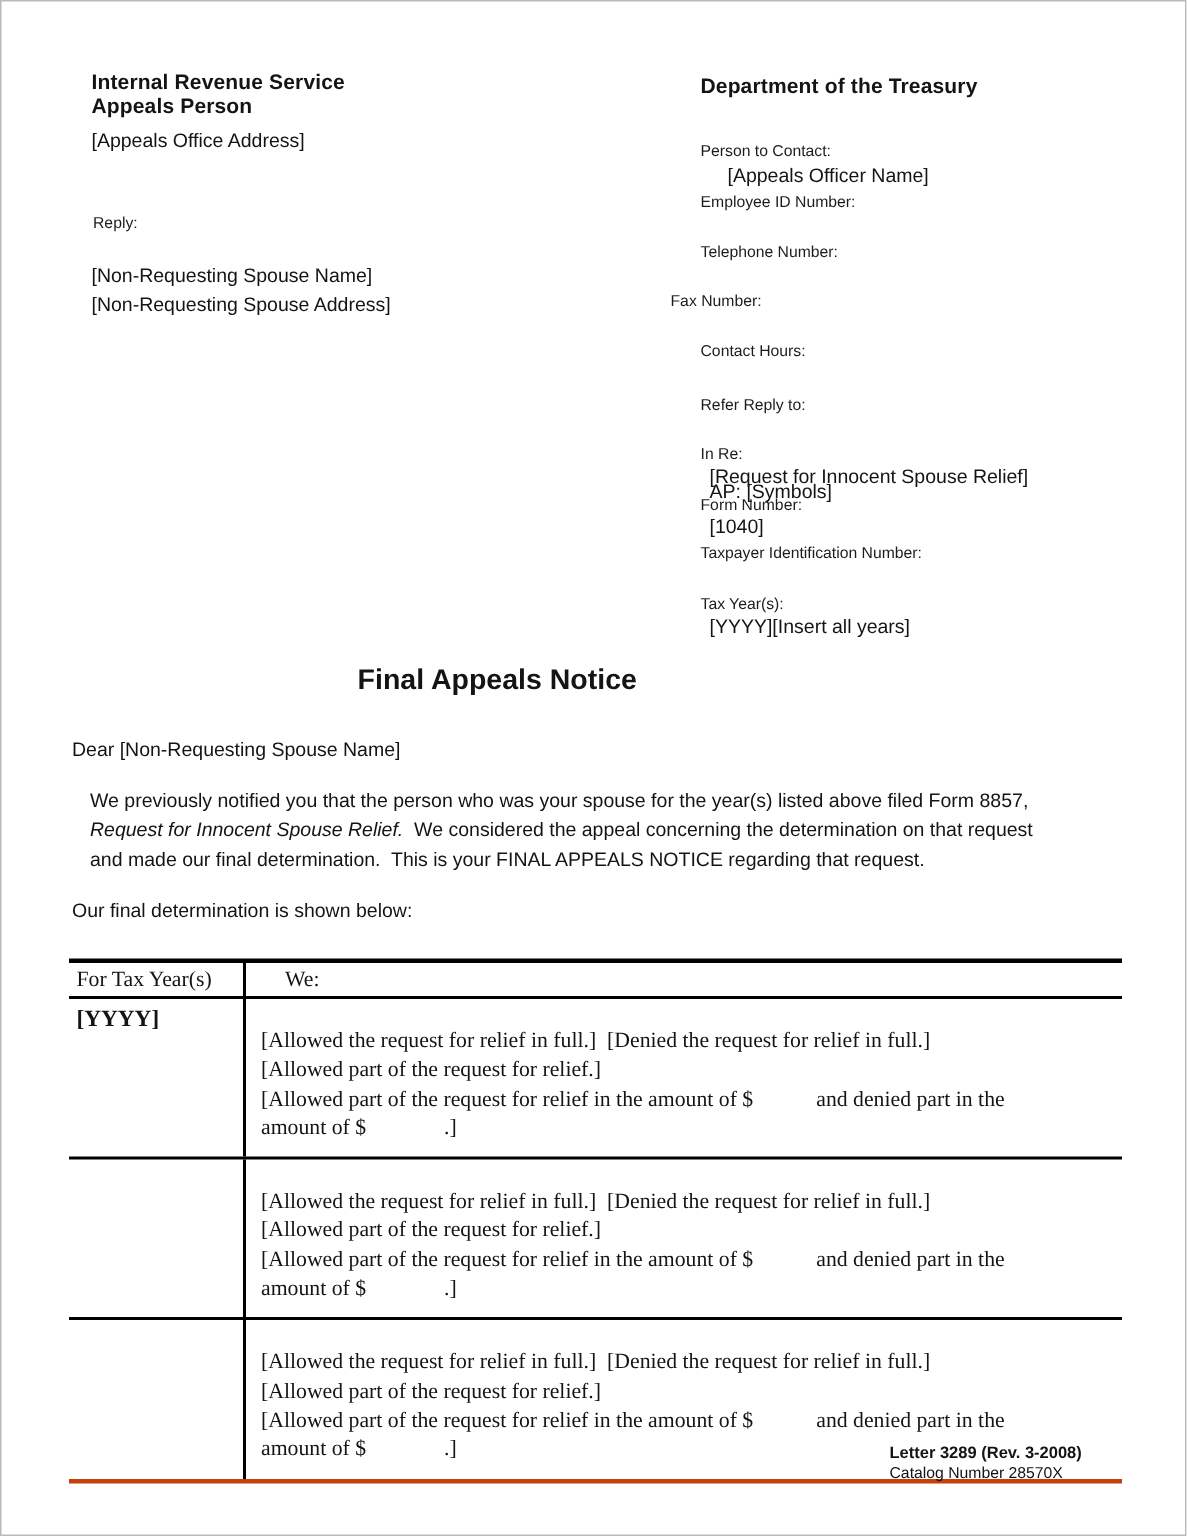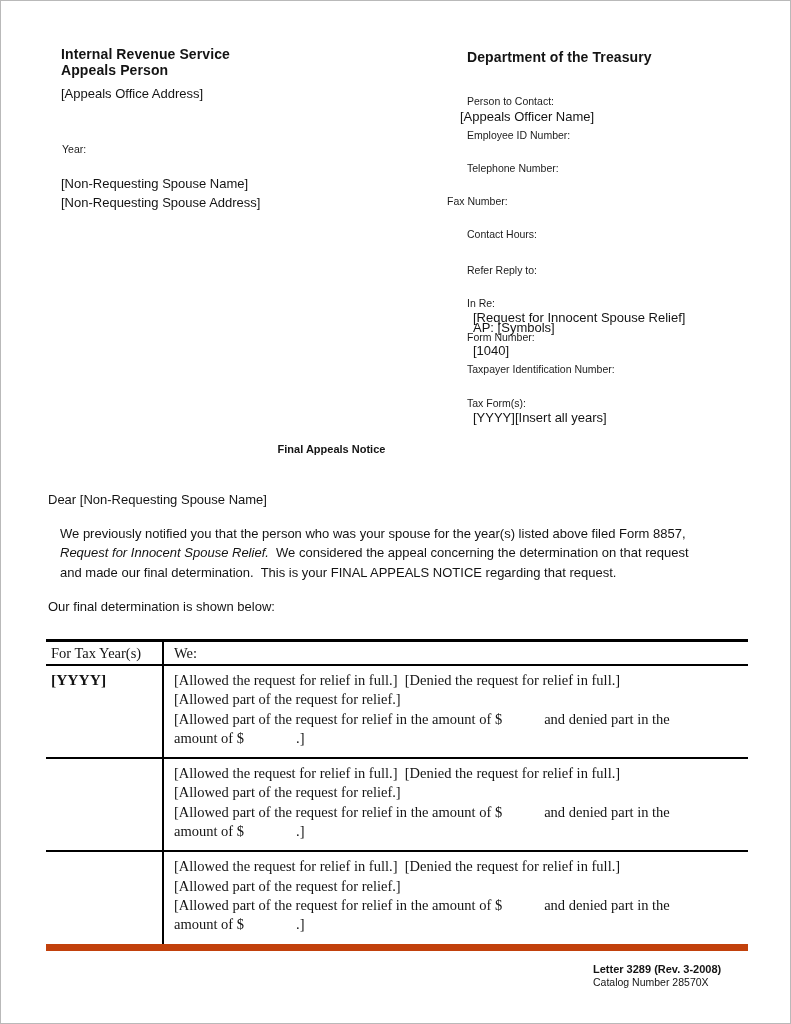--- a/index.html
+++ b/index.html
@@ -12,80 +12,80 @@
     box-sizing:border-box;
     color:#141414;
     overflow:hidden;
   }
   .abs   { position:absolute; }
   .heading { font-family:"Liberation Sans", sans-serif; font-weight:bold; font-size:14px; line-height:16px; letter-spacing:.1px; }
   .label { font-family:"Liberation Sans", sans-serif; font-size:10.5px; line-height:12px; color:#1c1c1c; }
   .value { font-family:"Liberation Sans", sans-serif; font-size:13px;  line-height:15px; }
   .body-serif { font-family:Liberation Sans, sans-serif; font-size:13px; line-height:19.3px; }
   .pline { white-space:pre; }
-  .title { font-family:"Liberation Sans", sans-serif; font-weight:bold; font-size:11px; text-align:center; width:661px; left:0; }
+  .title { font-family:"Liberation Sans", sans-serif; font-weight:bold; font-size:19px; text-align:center; width:661px; left:0; }
 
   
-  .dtable { border-top:3px solid #000; border-bottom:7px solid #c2410c;
+  .dtable { border-top:3px solid #000; border-bottom:3px solid #c2410c;
             font-family:"Liberation Serif", serif; font-size:14.5px; }
   .trow   { display:flex; }
   .thead-row { border-bottom:2px solid #000; }
   .body-row  { border-bottom:2px solid #000; }
   .body-row:last-child { border-bottom:none; }
   .tc1 { width:118px; box-sizing:border-box; border-right:2px solid #000;
          padding:3px 4px 2px 5px; flex:none; }
-  .tc2 { flex:1; padding:3px 6px 2px 10px; }
+  .tc2 { flex:1; padding:3px 6px 2px 26px; }
   .body-row .tc1 { padding-top:5px; }
-  .body-row .tc2 { padding:5px 6px 9px 10px; }
+  .body-row .tc2 { padding:5px 6px 9px 10px;margin-top:14px; }
   .optline { line-height:19.3px; white-space:pre; }
   .year { font-family:"Liberation Serif", serif; font-weight:bold; font-size:15.5px; }
   .gap { display:inline-block; }
   .gap-42 { width:42px; }
   .gap-52 { width:52px; }
 
   .footer-line1 { font-family:"Liberation Sans", sans-serif; font-weight:bold; font-size:11px; line-height:13px; }
   .footer-line2 { font-family:"Liberation Sans", sans-serif; font-size:10.5px; line-height:13px; }
 </style>
 </head>
 <body>
 
 <div class="page">
 
   <div class="abs" style="left:60px; top:45px;">
     <div class="heading">Internal Revenue Service</div>
     <div class="heading">Appeals Person</div>
   </div>
   <div class="abs body-serif" style="left:60px; top:83px;">[Appeals Office Address]</div>
-  <div class="abs label" style="left:61px; top:142px;">Year:</div>
+  <div class="abs label" style="left:61px; top:142px;">Reply:</div>
   <div class="abs body-serif" style="left:60px; top:174px; line-height:18.5px;">
     <div>[Non-Requesting Spouse Name]</div>
     <div>[Non-Requesting Spouse Address]</div>
   </div>
 
   <div class="abs heading" style="left:466px; top:48px;">Department of the Treasury</div>
 
   <div class="abs label" style="left:466px; top:94px;">Person to Contact:</div>
-  <div class="abs value" style="left:459px; top:108px;">[Appeals Officer Name]</div>
+  <div class="abs value" style="left:484px; top:108px;">[Appeals Officer Name]</div>
   <div class="abs label" style="left:466px; top:128px;">Employee ID Number:</div>
   <div class="abs label" style="left:466px; top:161px;">Telephone Number:</div>
   <div class="abs label" style="left:446px; top:194px;">Fax Number:</div>
   <div class="abs label" style="left:466px; top:227px;">Contact Hours:</div>
 
   <div class="abs label" style="left:466px; top:263px;">Refer Reply to:</div>
   <div class="abs value" style="left:472px; top:276px;margin-top:43px;"><span>AP:</span><span> </span><span>[Symbols]</span></div>
 
   <div class="abs label" style="left:466px; top:296px;">In Re:</div>
   <div class="abs value" style="left:472px; top:309px;">[Request for Innocent Spouse Relief]</div>
 
   <div class="abs label" style="left:466px; top:330px;">Form Number:</div>
   <div class="abs value" style="left:472px; top:342px;">[1040]</div>
 
   <div class="abs label" style="left:466px; top:362px;">Taxpayer Identification Number:</div>
 
-  <div class="abs label" style="left:466px; top:396px;">Tax Form(s):</div>
+  <div class="abs label" style="left:466px; top:396px;">Tax Year(s):</div>
   <div class="abs value" style="left:472px; top:409px;">[YYYY][Insert all years]</div>
 
   <div class="abs title" style="top:442px;">Final Appeals Notice</div>
 
   <div class="abs body-serif" style="left:47px; top:489px;">Dear [Non-Requesting Spouse Name]</div>
 
   <div class="abs body-serif" style="left:59px; top:523px;">
     <div class="pline">We previously notified you that the person who was your spouse for the year(s) listed above filed Form 8857,</div>
     <div class="pline"><em>Request for Innocent Spouse Relief.</em><span>  We considered the appeal concerning the determination on that request</span></div>
     <div class="pline">and made our final determination.  This is your FINAL APPEALS NOTICE regarding that request.</div>

